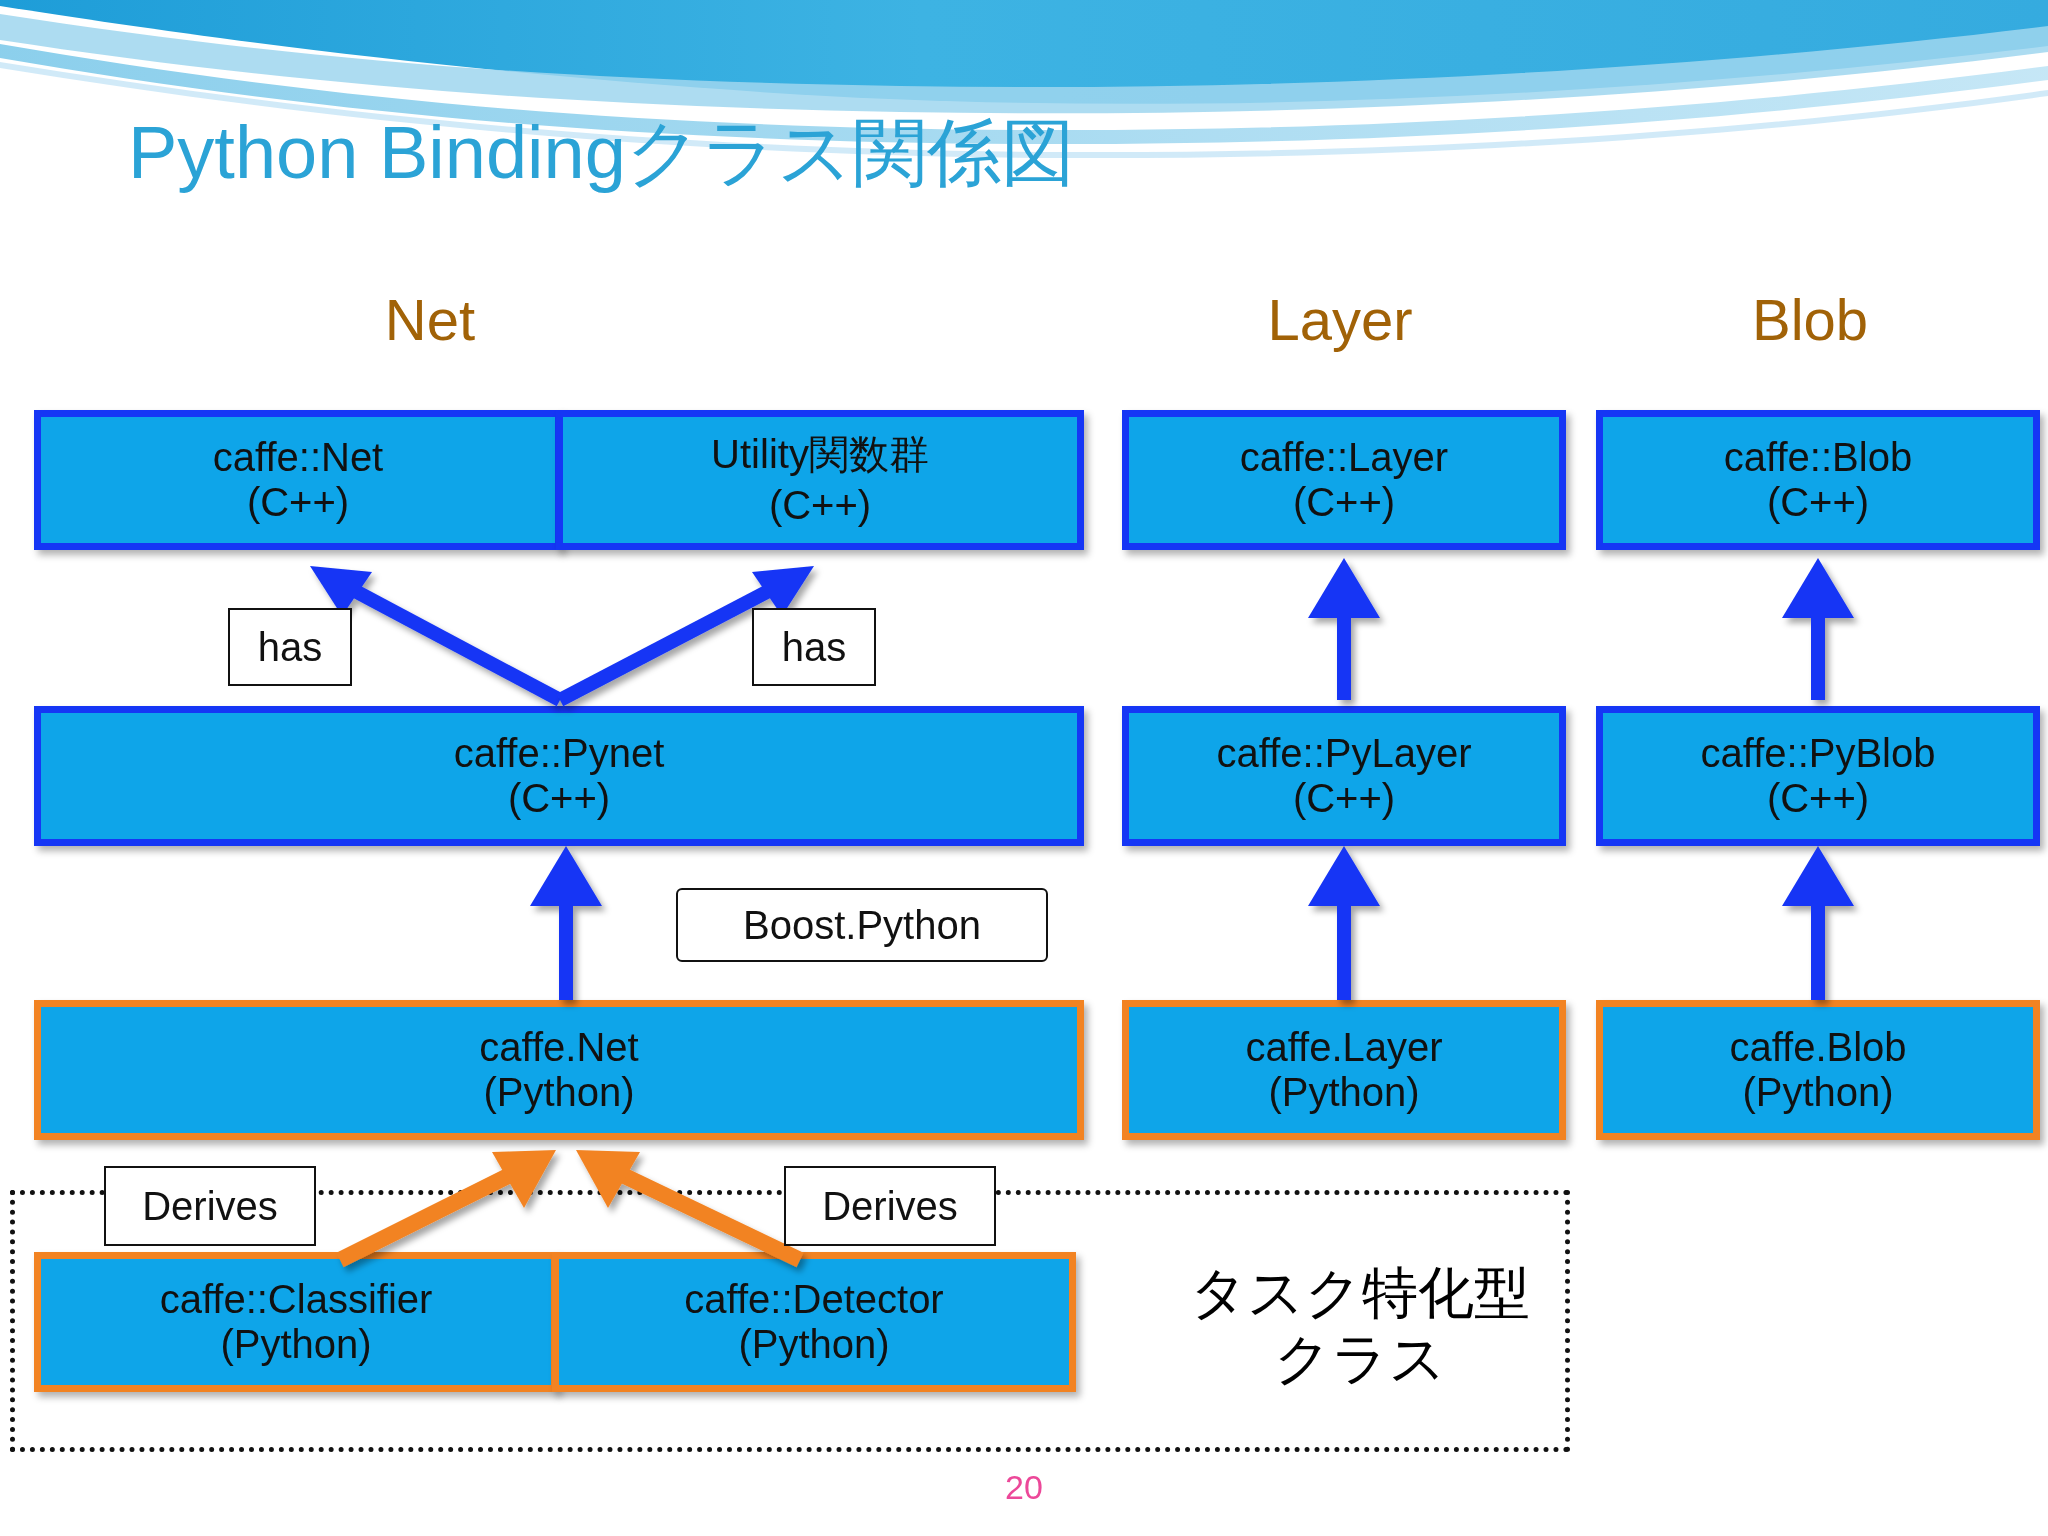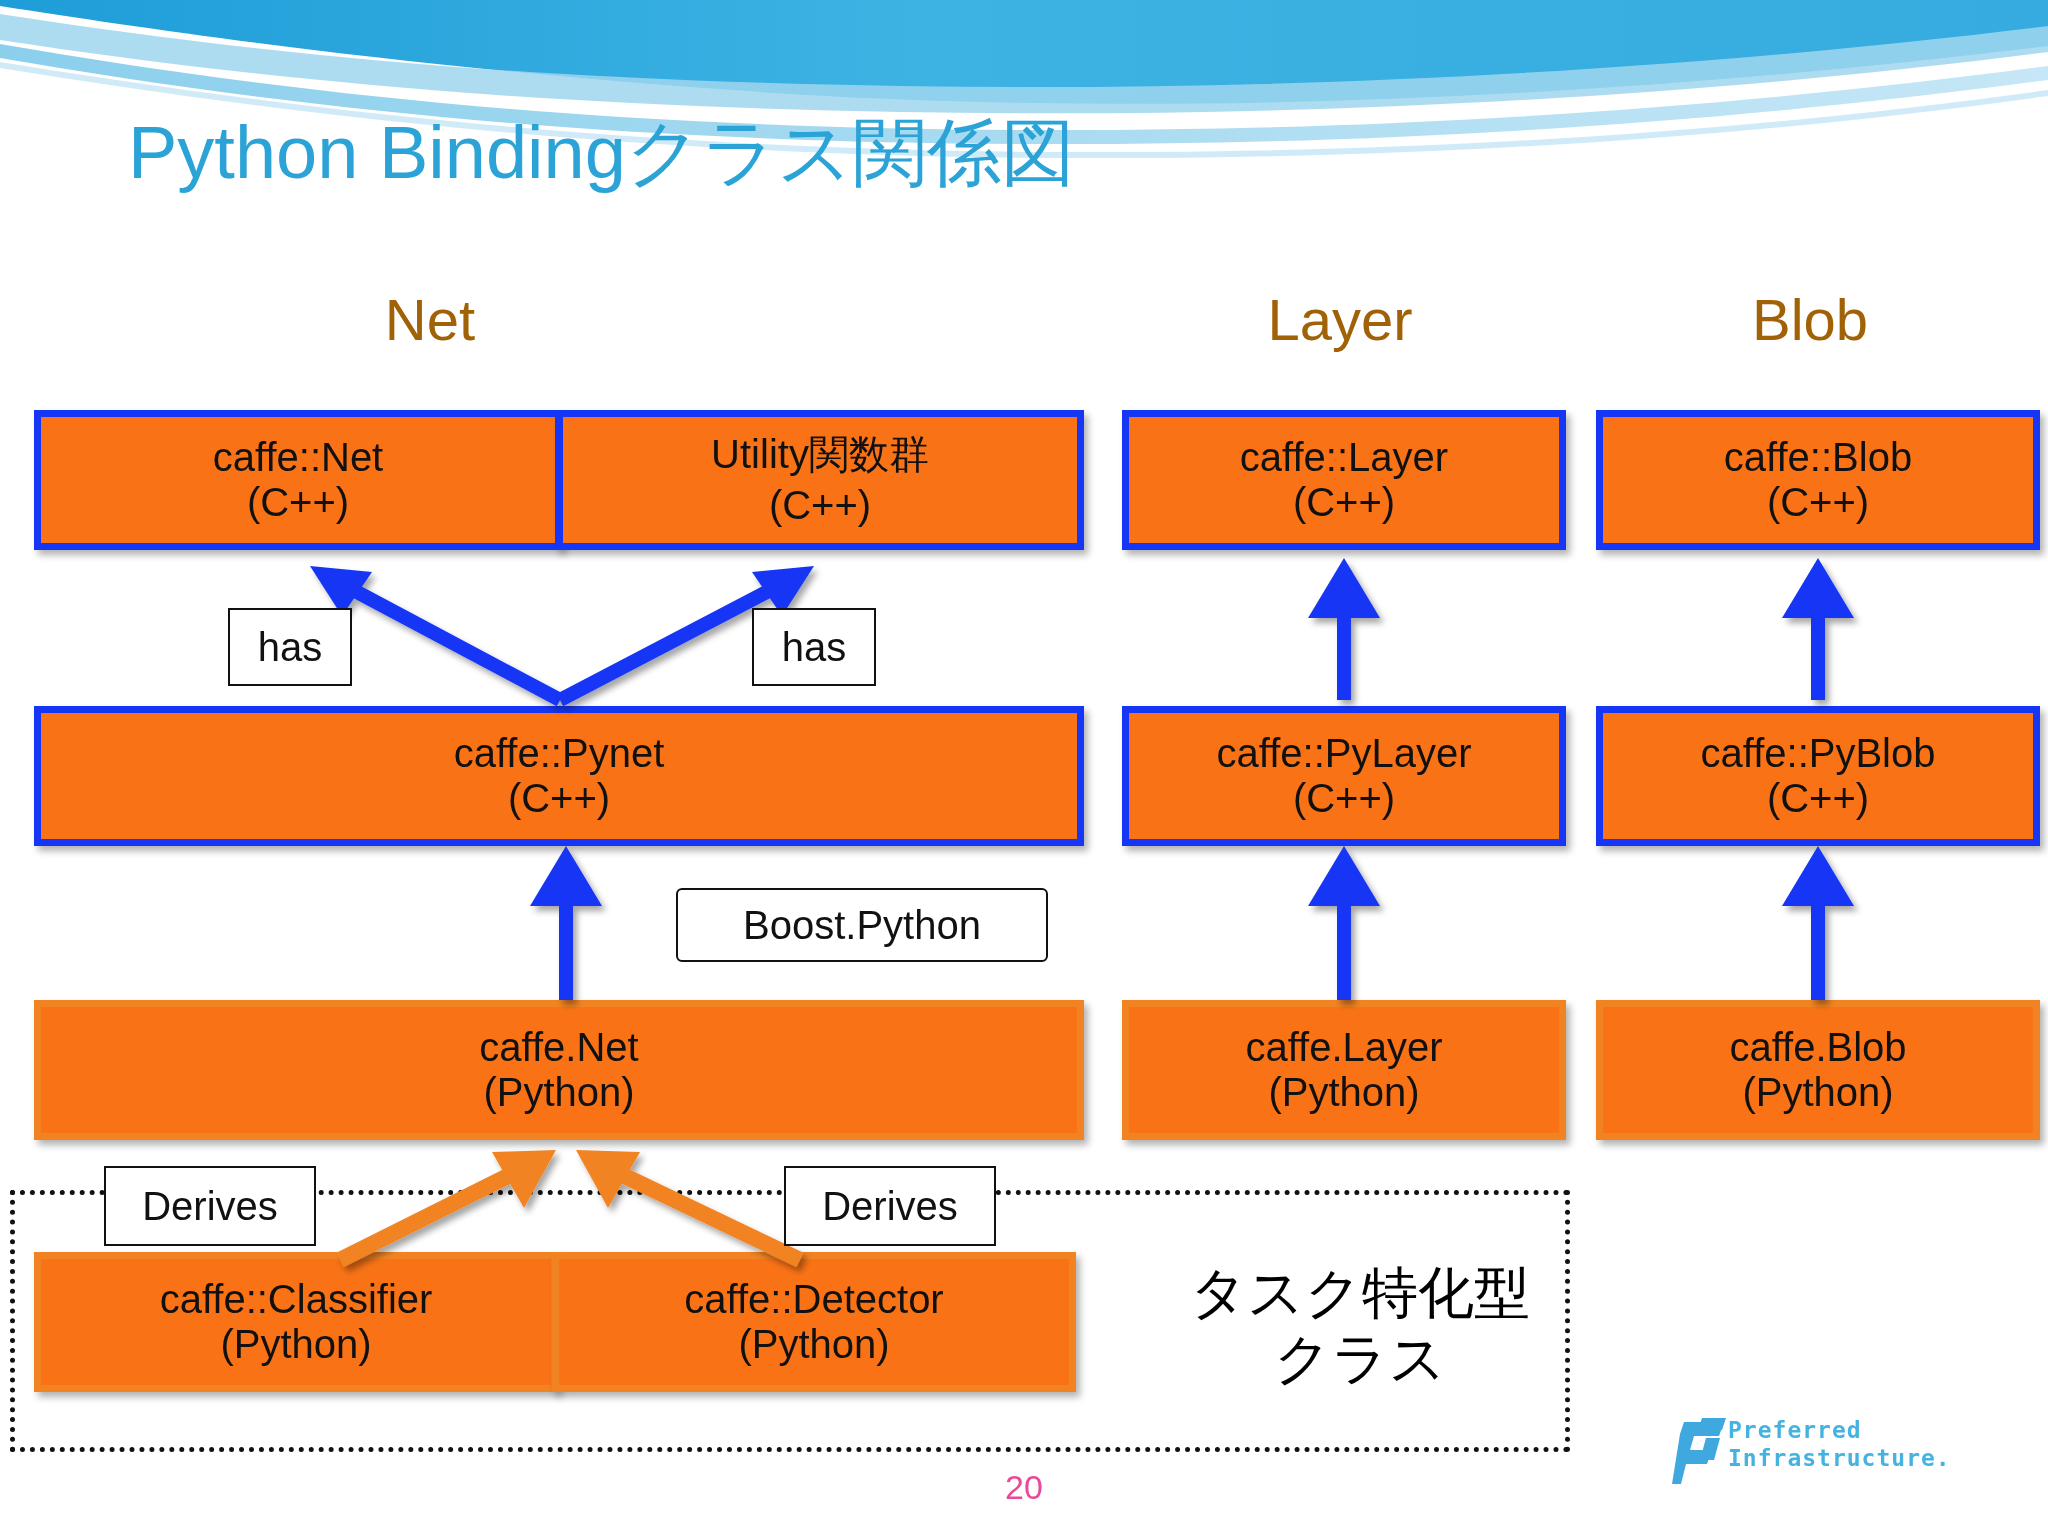--- a/index.html
+++ b/index.html
@@ -33,21 +33,21 @@
     font-size:58px;
     color:#a16207;
     text-align:center;
     white-space:nowrap;
   }
 
   
   .nbox{
     position:absolute;
     box-sizing:border-box;
-    background:#f97316;
+    background:#0ea5e9;
     display:flex;
     flex-direction:column;
     align-items:center;
     justify-content:center;
     text-align:center;
     line-height:1.12;
     font-size:40px;
     color:#111;
     box-shadow:4px 5px 7px rgba(0,0,0,0.30);
   }
@@ -262,23 +262,14 @@
     <div class="l2">(Python)</div>
   </div>
 
   <div class="group-caption" style="left:1140px;top:1248px;width:440px;">
     <div>タスク特化型</div>
     <div>クラス</div>
   </div>
 
   <div class="page-num">20</div>
 
-  <div class="logo">
-    <svg width="56" height="76" viewBox="0 0 56 76" xmlns="http://www.w3.org/2000/svg">
-      <path d="M12,8 L52,8 L47,22 L22,22 L18,36 L40,36 L35,50 L14,50 L9,70 L0,70 L8,20 Z" fill="#3FA9DF"></path>
-      <path d="M30,4 L54,4 L50,16 L26,16 Z" fill="#3FA9DF"></path>
-      <path d="M34,24 L48,24 L42,46 L28,46 Z" fill="#3FA9DF"></path>
-    </svg>
-    <div class="logo-text"><span>Preferred</span>
-<span>Infrastructure.</span></div>
-  </div>
 
 </div>
 
 </body></html>

